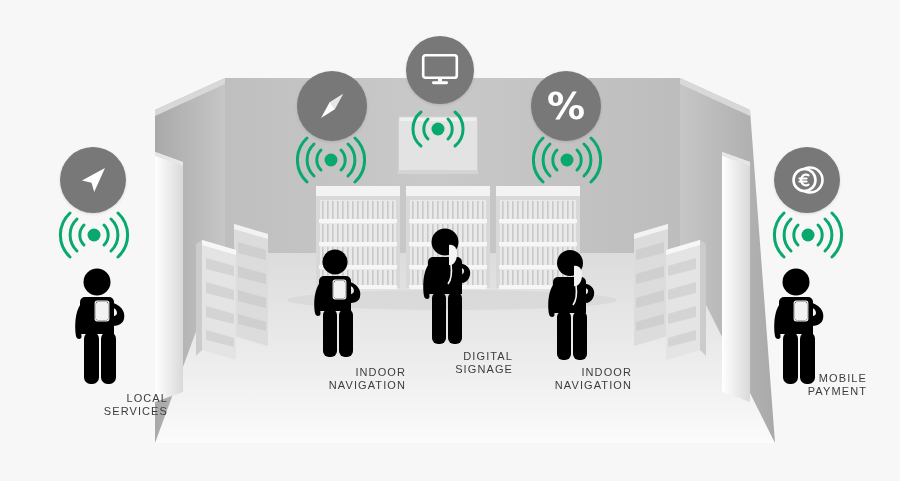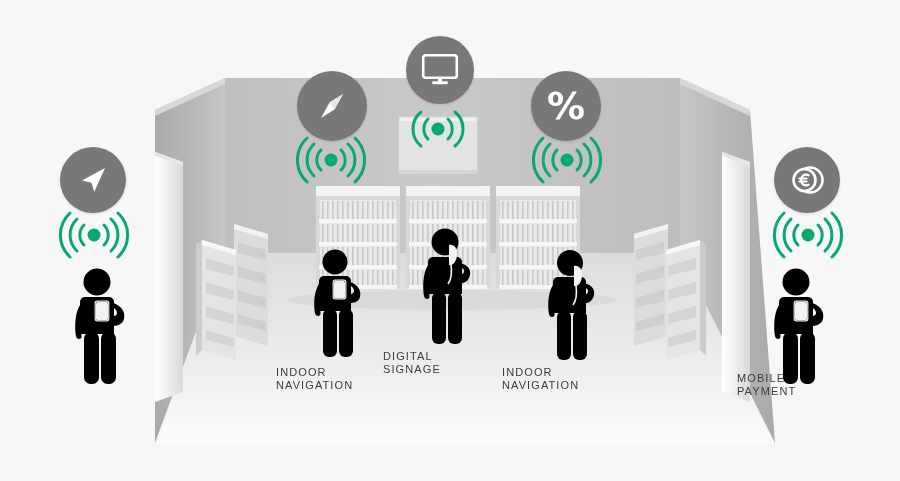--- a/index.html
+++ b/index.html
@@ -17,21 +17,21 @@
     font-family: "Liberation Sans", sans-serif;
   }
 
   
   .room { position: absolute; inset: 0; }
   .room svg { position: absolute; top: 0; left: 0; }
 
   
   .caption {
     position: absolute;
-    text-align: left;
+    text-align: right;
     color: #3c3c3c;
     font-size: 11px;
     line-height: 13px;
     letter-spacing: 1.1px;
     font-family: "Liberation Sans", sans-serif;
     font-weight: 400;
     white-space: pre-line;
     text-transform: uppercase;
     user-select: none;
   }
@@ -586,20 +586,22 @@
         <rect x="17" y="24" width="4" height="4.6" fill="#ffffff"></rect>
         <rect x="11" y="28.2" width="16" height="3" rx="1.4" fill="#ffffff"></rect>
       </svg>
     </span>
   </div>
 
   <div class="badge" style="left:531px; top:71px; width:70px; height:70px;">
     <span class="pct" style="font-size:38px;">%</span>
   </div>
 
+  <div class="caption" style="left:38px; top:392px; width:130px;">LOCAL
+SERVICES</div>
 
   <div class="caption" style="left:737px; top:372px; width:130px;">MOBILE
 PAYMENT</div>
 
   <div class="caption" style="left:276px; top:366px; width:130px;">INDOOR
 NAVIGATION</div>
 
   <div class="caption" style="left:383px; top:350px; width:130px;">DIGITAL
 SIGNAGE</div>
 

